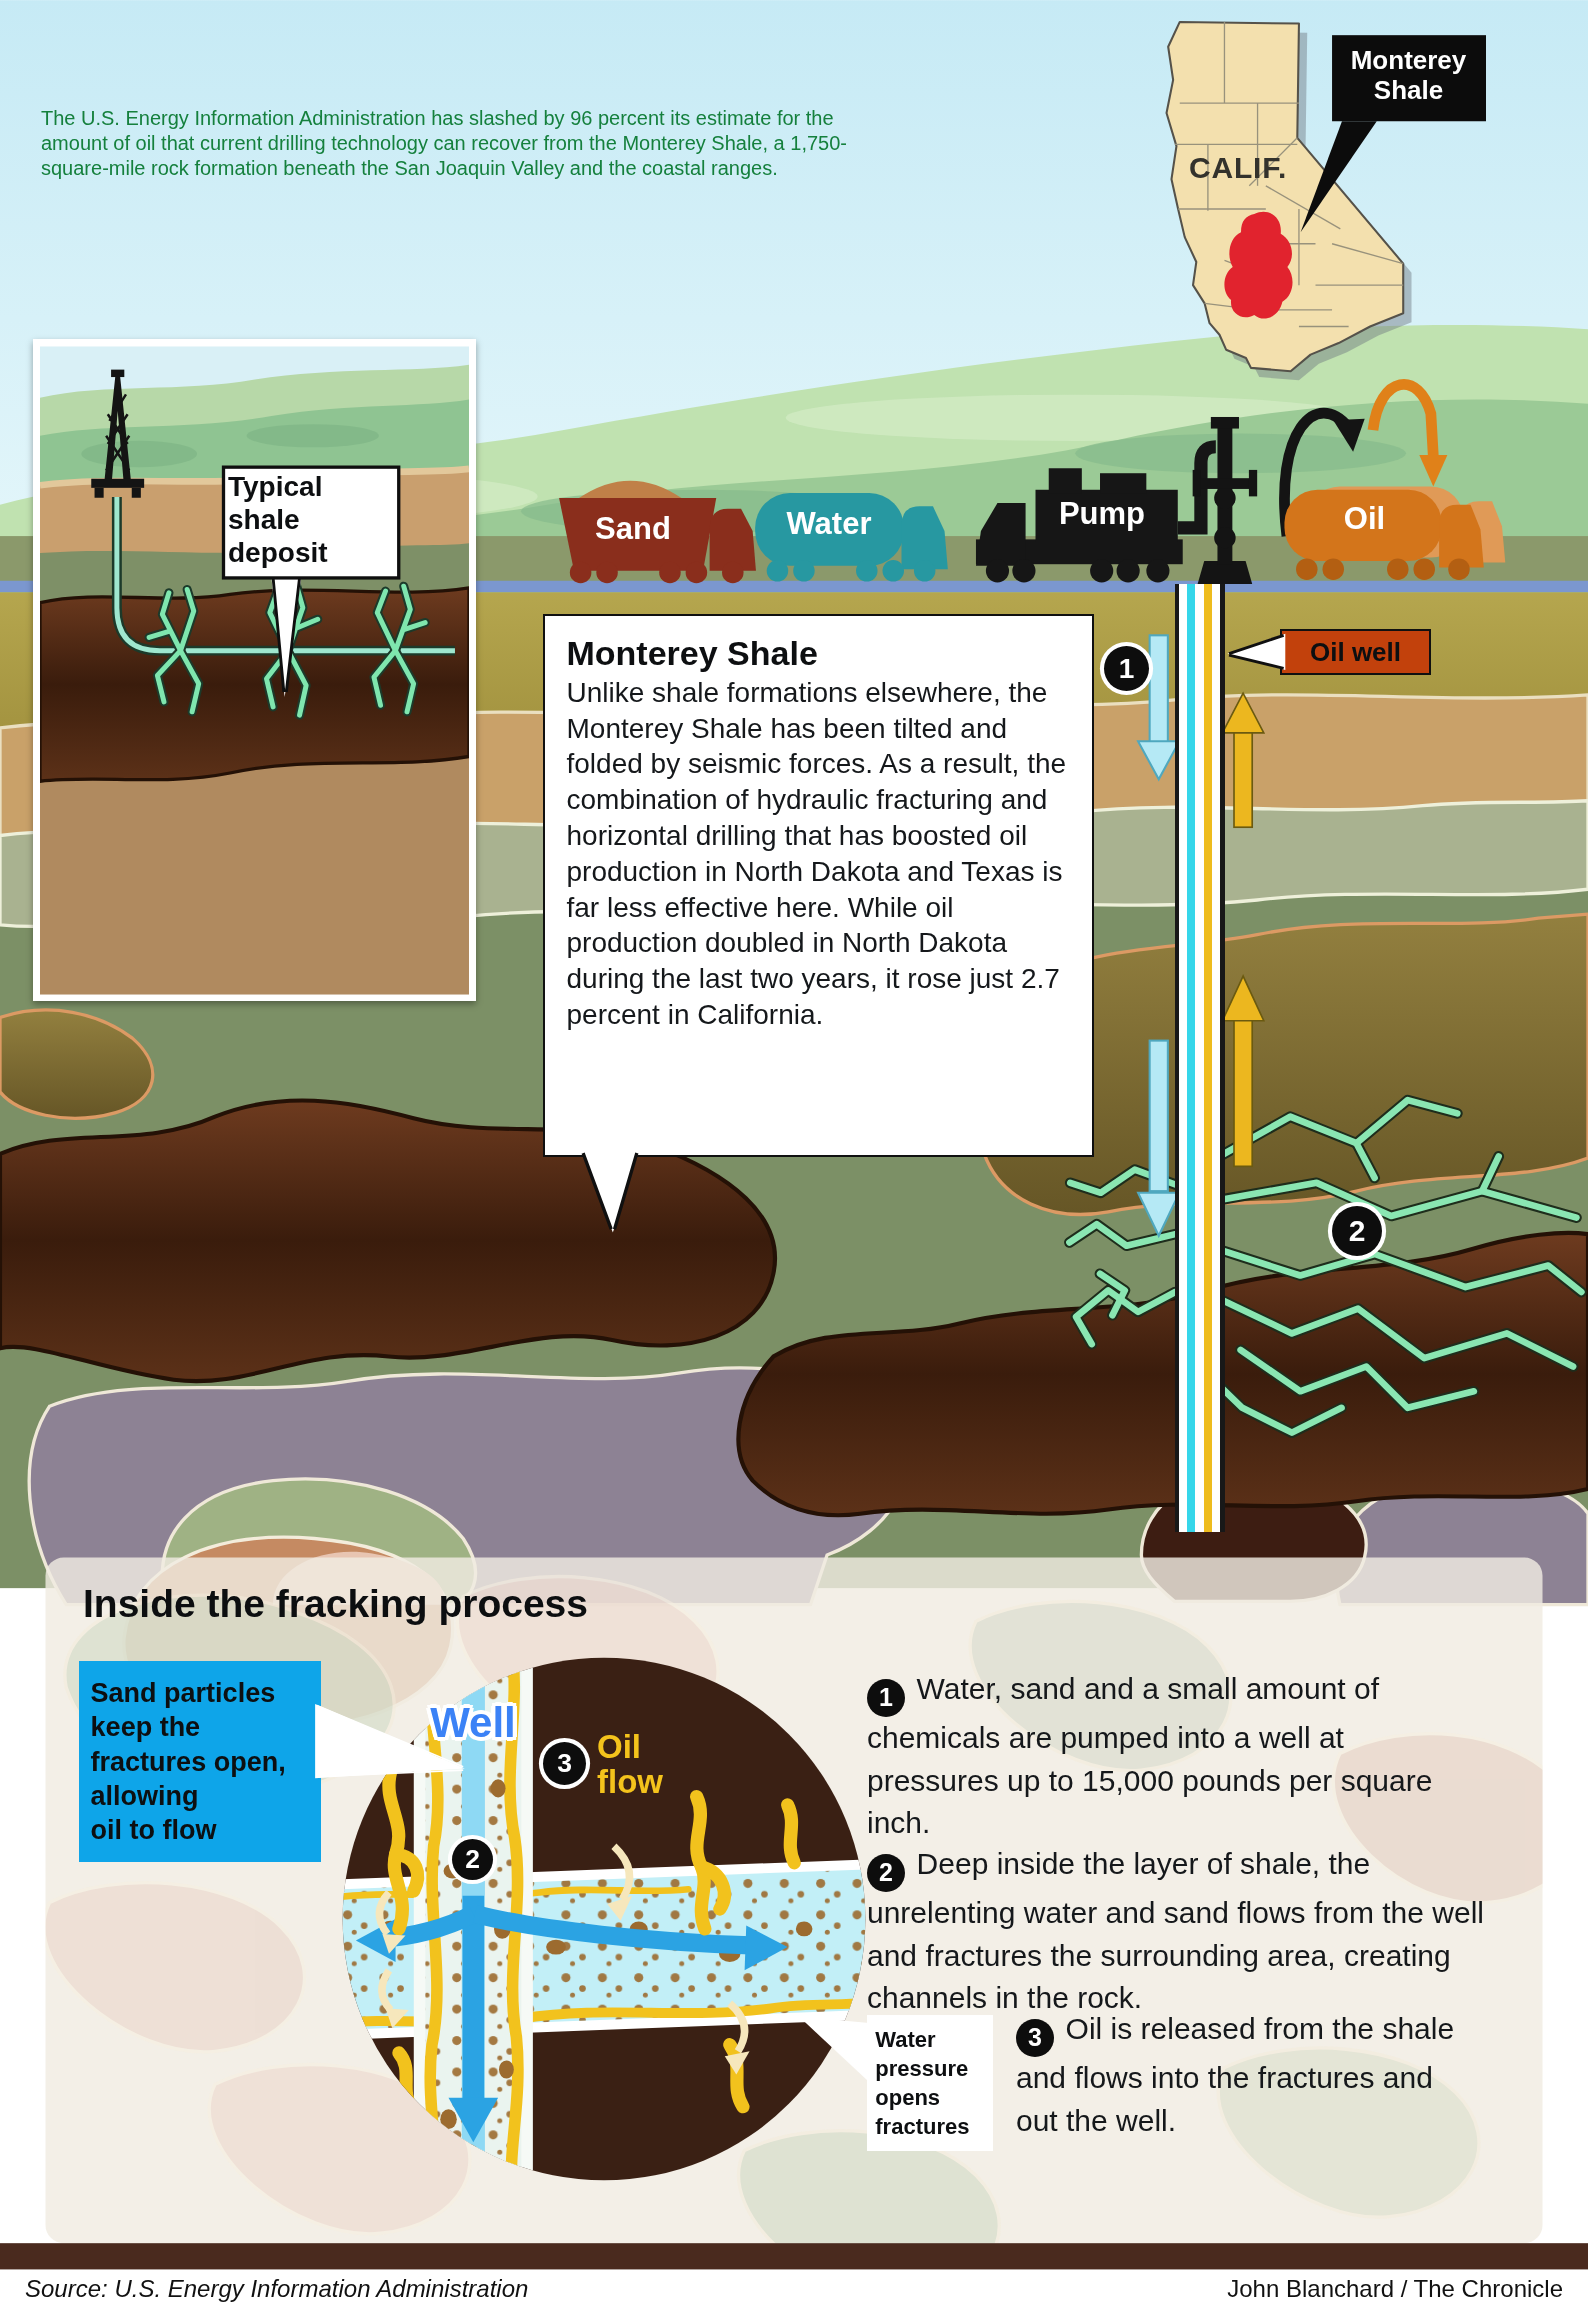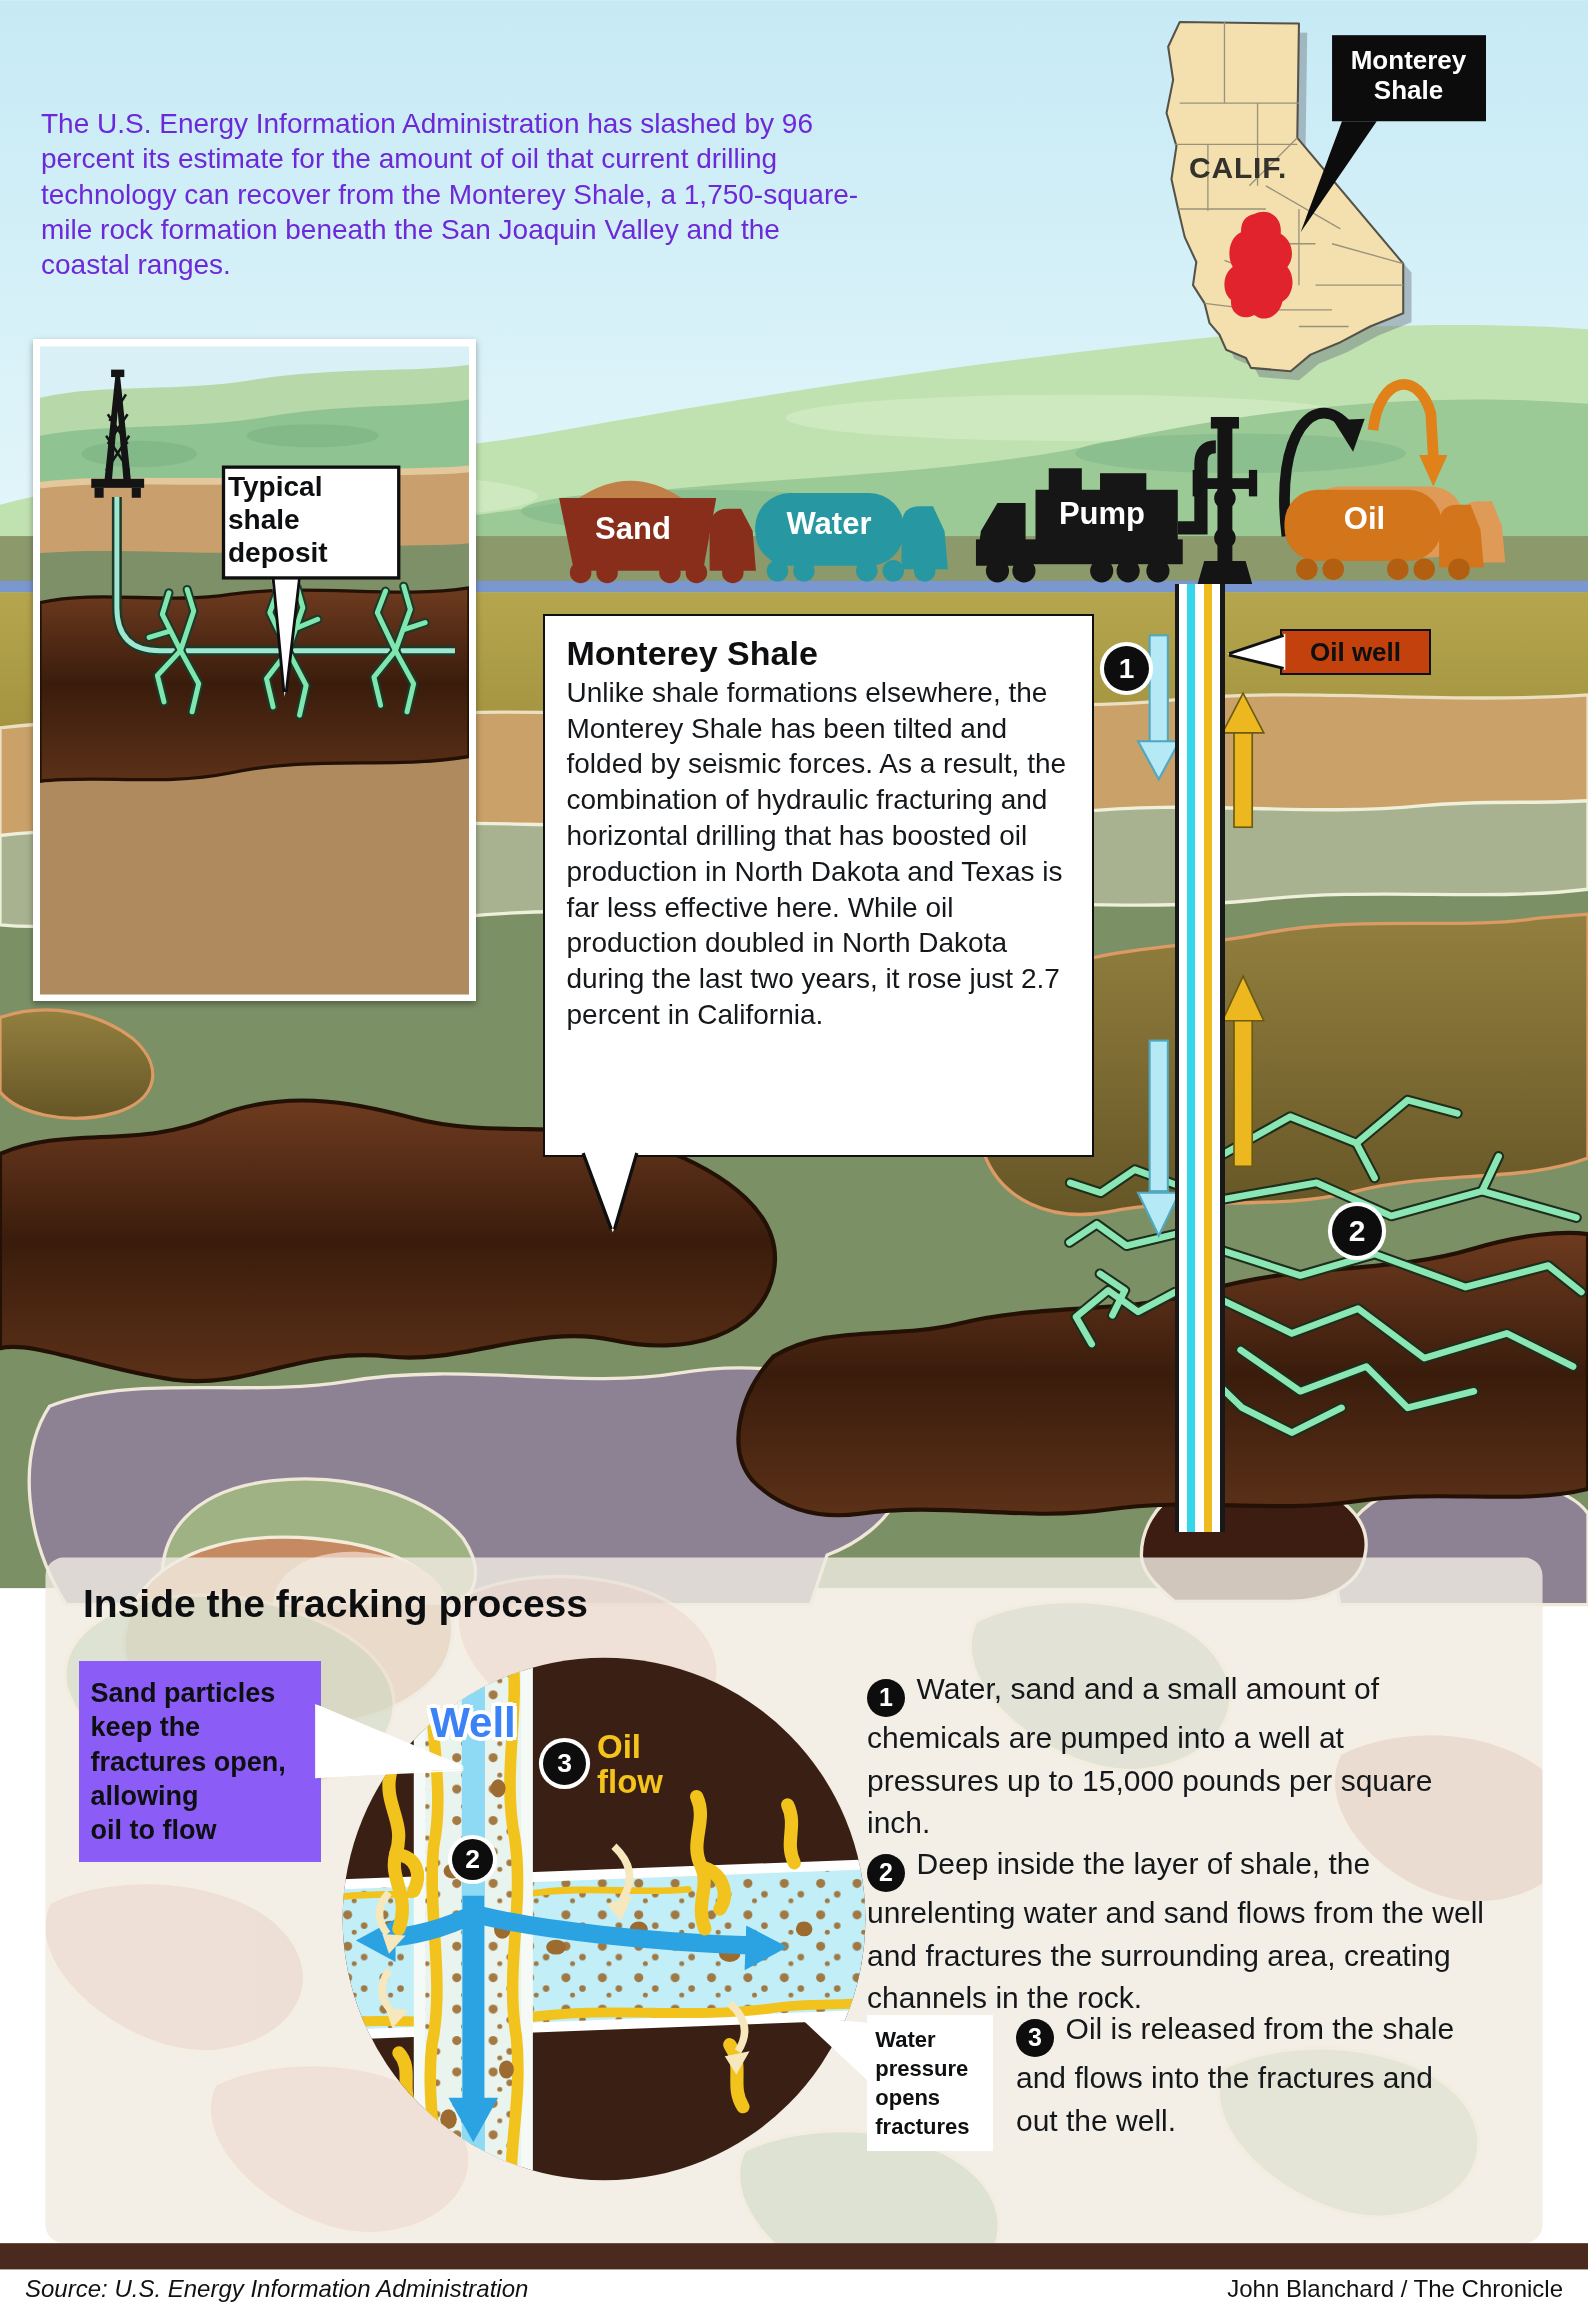--- a/index.html
+++ b/index.html
@@ -2,31 +2,31 @@
 <html style="font-size:13.2px"><head>
 <meta charset="utf-8">
 <style>
   * { margin:0; padding:0; box-sizing:border-box; }
   body { background:#ffffff; font-family:"Liberation Sans", sans-serif; }
   .page { position:relative; width:1588px; height:2307px; background:#fff; overflow:hidden; }
   .abs { position:absolute; }
   svg { display:block; }
   .pre { white-space:pre-line; }
   .title { font-size:39px; font-weight:900; color:#0c0e10; letter-spacing:-0.4px; }
-  .intro { font-size:28px; line-height:1.26; color:#6d28d9; width:819px; }
+  .intro { font-size:20px; line-height:1.26; color:#15803d; width:819px; }
   .notebox { background:#fff; border:2.5px solid #101010; padding:18px 21.5px 15px 21.5px; }
   .note-title { font-size:34px; font-weight:800; color:#0d0f11; margin-bottom:1.7px; }
   .note-body { font-size:28px; line-height:1.28; color:#15181b; }
   .smallbox { background:#c2410c; border:2.5px solid #101010; display:flex; align-items:center; justify-content:center; font-weight:800; color:#0d0f11; }
   .truck-label { font-size:31px; font-weight:700; color:#ffffff; text-align:center; }
   .ringbadge { background:#0d0d0d; color:#fff; border-radius:50%; box-shadow:0 0 0 4.1px #ffffff; display:flex; align-items:center; justify-content:center; font-weight:800; }
   .stepbadge { display:inline-flex; width:38px; height:38px; border-radius:50%; background:#0d0d0d; color:#fff; font-size:25px; font-weight:800; align-items:center; justify-content:center; margin-right:11.6px; vertical-align:-7.4px; }
   .step { font-size:30px; line-height:1.42; color:#15181b; }
   .panel-heading { font-size:39px; font-weight:900; color:#0c0e10; }
-  .sandnote { background:#8b5cf6; padding:15px 11.6px; font-size:27px; line-height:1.27; font-weight:800; color:#0d0f11; }
+  .sandnote { background:#0ea5e9; padding:15px 11.6px; font-size:27px; line-height:1.27; font-weight:800; color:#0d0f11; }
   .waternote { background:#fff; padding:10px 8.3px; font-size:22px; line-height:1.32; font-weight:800; color:#0d0f11; }
   .well-label-circle { font-size:42px; font-weight:800; color:#3b82f6;
     text-shadow:-3.3px -3.3px 0 #fff,3.3px -3.3px 0 #fff,-3.3px 3.3px 0 #fff,3.3px 3.3px 0 #fff,0 -4.1px 0 #fff,0 4.1px 0 #fff,-4.1px 0 0 #fff,4.1px 0 0 #fff; }
   .oilflow { font-size:33px; font-weight:800; color:#f4c31c; line-height:1.05; }
   .maplabel { color:#fff; font-weight:800; font-size:26px; line-height:1.15; text-align:center; }
   .calif { font-size:30px; font-weight:600; color:#33322c; letter-spacing:0.8px; }
   .callout-typ { font-size:28px; font-weight:800; line-height:1.18; color:#0d0f11; }
   .src { font-size:24px; font-style:italic; color:#111;text-align:center; }
   .credit { font-size:24px; color:#111; }
 </style>

